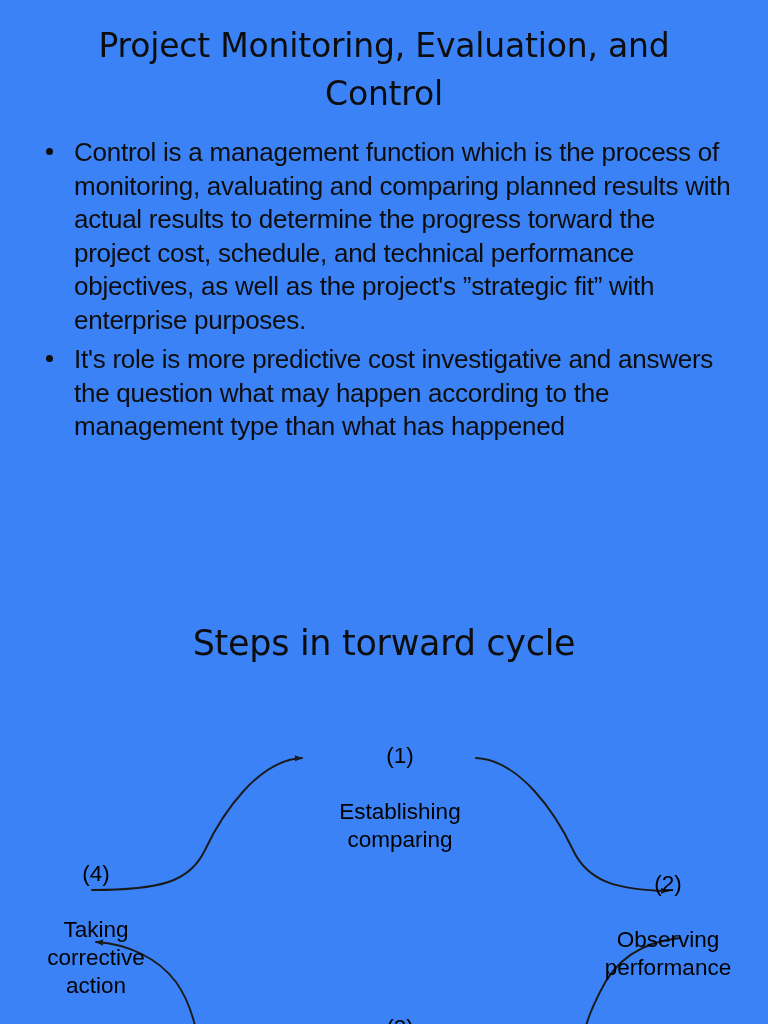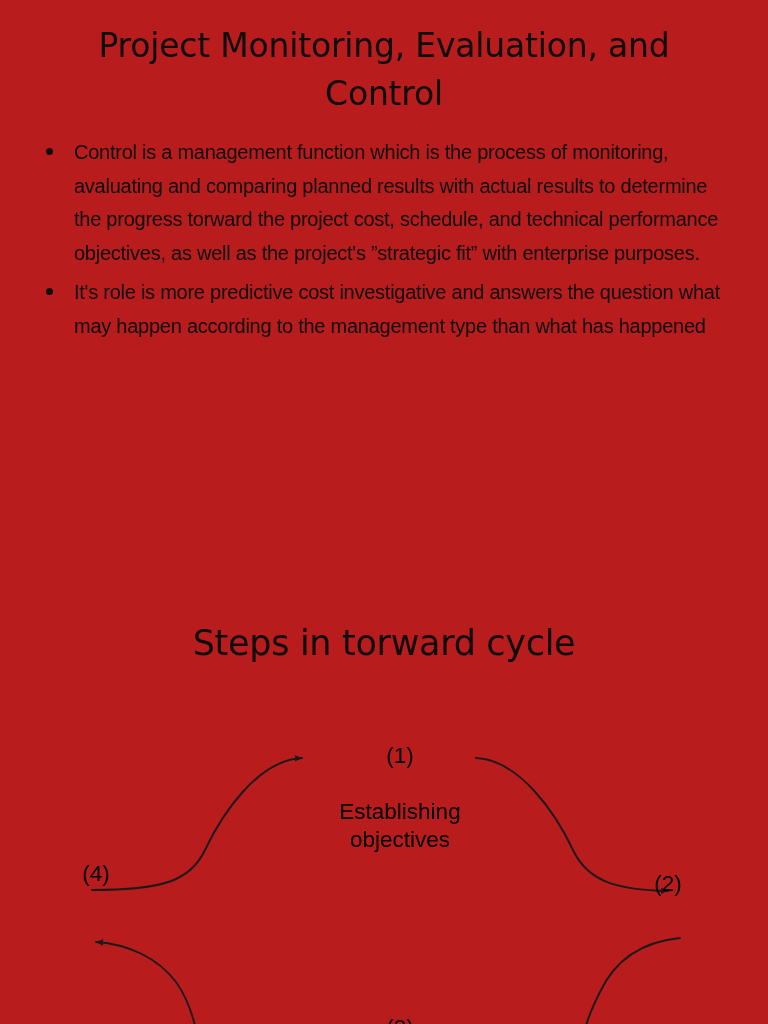--- a/index.html
+++ b/index.html
@@ -14,21 +14,21 @@
     position: relative;
     overflow: hidden;
     font-family: "Liberation Sans", sans-serif;
     color: #000000;
     -webkit-font-smoothing: antialiased;
   }
 
   .slide {
     position: absolute;
     inset: 0;
-    background: #b91c1c;
+    background: #3b82f6;
   }
 
   
   .slide-title {
     position: absolute;
     left: 40px;
     top: 22px;
     width: 688px;
     text-align: center;
     font-family: "DejaVu Sans", sans-serif;
@@ -45,21 +45,21 @@
     left: 38px;
     top: 136px;
     width: 700px;
   }
   .bullet-item {
     position: relative;
     padding-left: 36px;
     margin: 0 0 6px 0;
     font-family: "Liberation Sans", sans-serif;
     font-stretch: condensed;
-    font-size: 20px;
+    font-size: 26px;
     line-height: 33.5px;
     color: #0d0d0d;
     letter-spacing: -0.25px;
   }
   .bullet-item .dot {
     position: absolute;
     left: 8px;
     top: 12px;
     width: 7px;
     height: 7px;
@@ -159,31 +159,36 @@
       <path d="M 476,58 C 520,60 556,114 573,150 C 588,182 618,190 668,191" fill="none" stroke="#1a1a1a" stroke-width="1.9" stroke-linecap="round" marker-end="url(#ah)"></path>
 
       <path d="M 680,238 C 640,242 614,262 600,292 C 592,308 588,318 586,326" fill="none" stroke="#1a1a1a" stroke-width="1.9" stroke-linecap="round"></path>
 
       <path d="M 196,330 C 192,312 186,296 176,282 C 158,258 128,244 96,242" fill="none" stroke="#1a1a1a" stroke-width="1.9" stroke-linecap="round" marker-end="url(#ah)"></path>
     </svg>
 
     <div class="cycle-label label-1">
       <span class="cycle-num">(1)</span>
       <span>Establishing
-objectives</span>
+comparing</span>
     </div>
 
     <div class="cycle-label label-2">
       <span class="cycle-num">(2)</span>
+      <span>Observing
+performance</span>
     </div>
 
     <div class="cycle-label label-3">
       <span class="cycle-num">(3)</span>
       <span></span>
     </div>
 
     <div class="cycle-label label-4">
       <span class="cycle-num">(4)</span>
+      <span>Taking
+corrective
+action</span>
     </div>
 
   </div>
 
 </div>
 
 </body></html>

